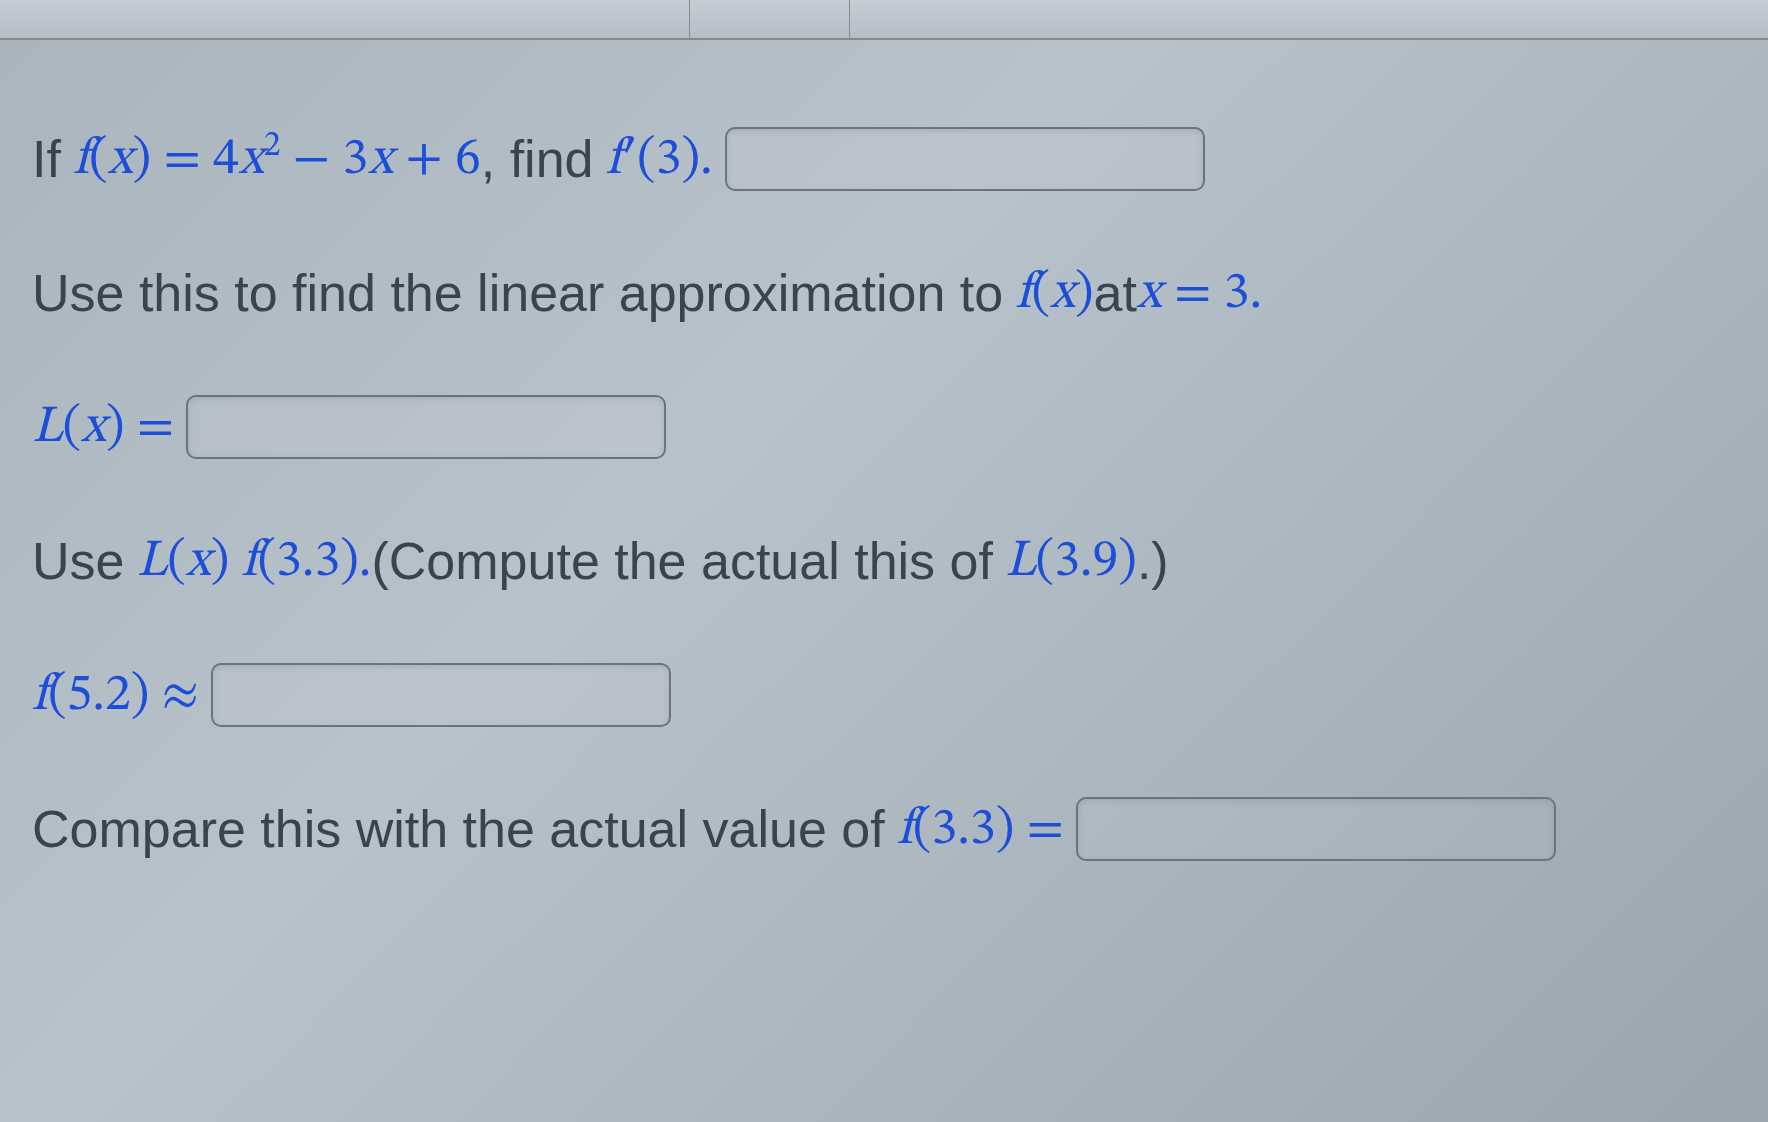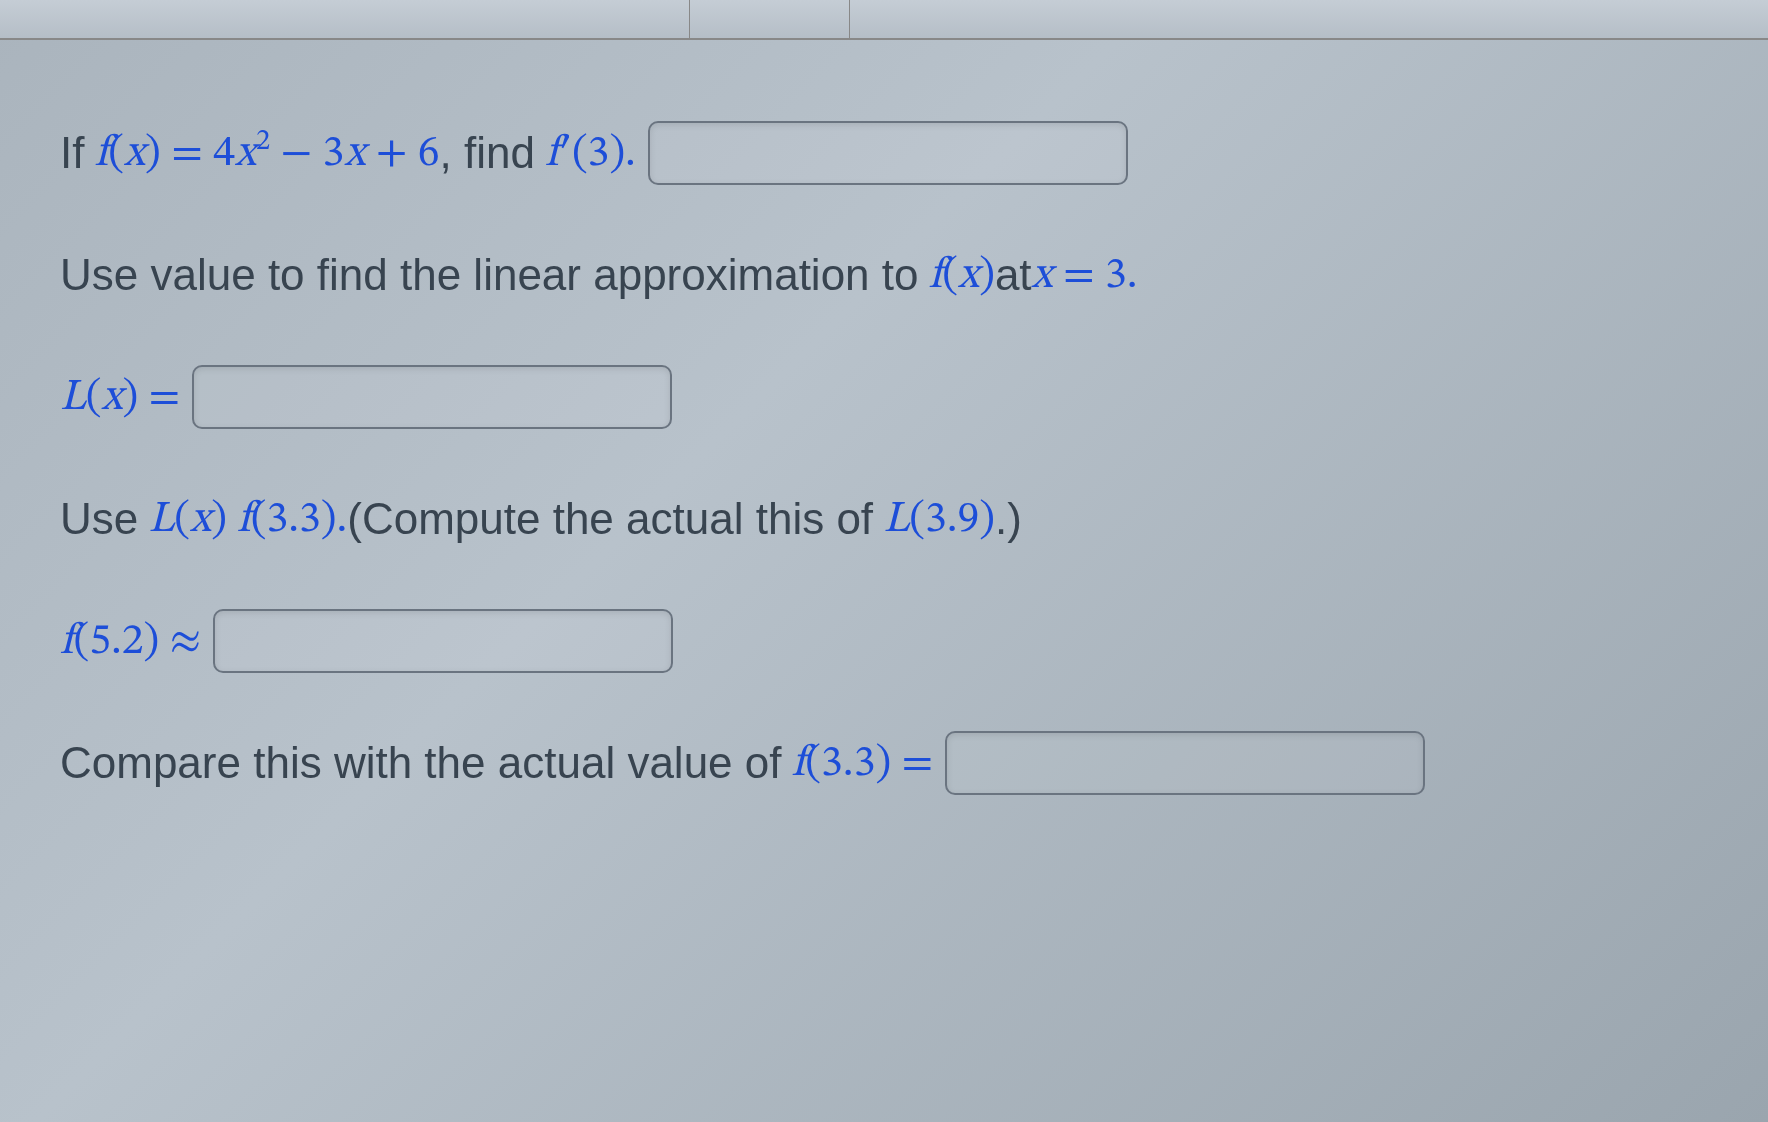--- a/index.html
+++ b/index.html
@@ -19,22 +19,22 @@
   .top-seg {
     border-right: 1px solid #888;
     height: 100%;
   }
   .top-seg.a { width: 690px; }
   .top-seg.b { width: 160px; }
   .top-seg.c { flex: 1; border-right: none; }
 
   .question-panel {
     margin: 20px 0 0 0;
-    padding: 60px 60px;
-    font-size: 44px;
+    padding: 60px 32px;
+    font-size: 52px;
     color: #2a3540;
     line-height: 1.5;
   }
   .row {
     margin-bottom: 56px;
     display: flex;
     align-items: center;
     flex-wrap: wrap;
   }
   .math {
@@ -75,21 +75,21 @@
 
   <div class="row">
     <span class="text-run">If </span>
     <span class="math">&nbsp;f<span class="rm">(</span>x<span class="rm">)</span> <span class="rm">=</span> <span class="rm">4</span>x<span class="sup">2</span> <span class="rm">−</span> <span class="rm">3</span>x <span class="rm">+</span> <span class="rm">6</span></span>
     <span class="text-run">, find </span>
     <span class="math">&nbsp;f<span class="prime">′</span><span class="rm">(3).</span></span>
     <span class="input-box w1"></span>
   </div>
 
   <div class="row">
-    <span class="text-run">Use value to find the linear approximation to </span>
+    <span class="text-run">Use this to find the linear approximation to </span>
     <span class="math">&nbsp;f<span class="rm">(</span>x<span class="rm">)</span></span>
     <span class="text-run"> at </span>
     <span class="math">x <span class="rm">= 3.</span></span>
   </div>
 
 
   <div class="row">
     <span class="math">L<span class="rm">(</span>x<span class="rm">) =</span></span>
     <span class="input-box w2"></span>
   </div>

